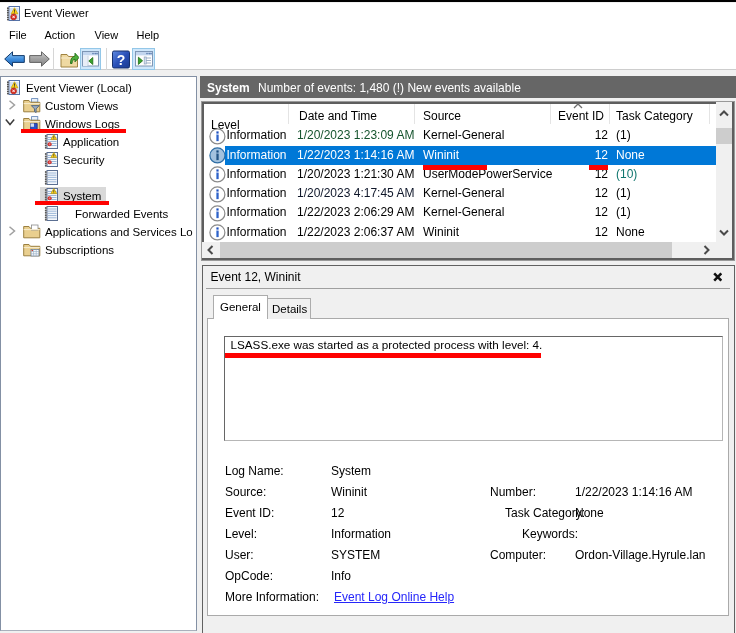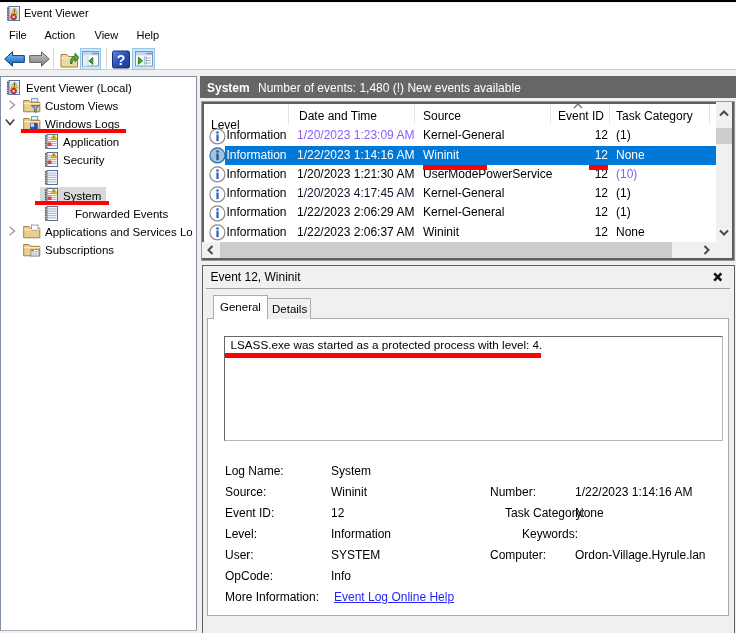--- a/index.html
+++ b/index.html
@@ -334,21 +334,21 @@
   <div class="txt" style="left:616px;top:109.5px;">Task Category</div>
 
   <div id="rows">
       <svg class="abs" style="left:208.5px;top:127.7px;" width="17" height="17" viewBox="0 0 17 17">
     <circle cx="8.4" cy="8.4" r="7.5" fill="#fff" stroke="#8a8a8a" stroke-width="1.2"></circle>
     <rect x="7.4" y="3.4" width="2.2" height="2.2" fill="#1d50c0"></rect>
     <rect x="7.4" y="6.6" width="2.2" height="6.5" fill="#1d50c0"></rect>
     <rect x="7.4" y="6.6" width="0.8" height="6.5" fill="#7aa8e8"></rect>
   </svg>
       <div class="txt" style="left:226.5px;top:129.2px;color:#000;">Information</div>
-      <div class="txt" style="left:297px;top:129.2px;color:#8b5cf6;">1/20/2023 1:23:09 AM</div>
+      <div class="txt" style="left:297px;top:129.2px;color:#14532d;">1/20/2023 1:23:09 AM</div>
       <div class="txt" style="left:423px;top:129.2px;color:#000;">Kernel-General</div>
       <div class="txt" style="left:589px;top:129.2px;width:19px;text-align:right;color:#000;">12</div>
       <div class="txt" style="left:616px;top:129.2px;color:#000;">(1)</div>
       <div class="abs" style="left:224.5px;top:145.9px;width:491.5px;height:19.3px;background:#0078d7;"></div>
       <svg class="abs" style="left:208.5px;top:147px;" width="17" height="17" viewBox="0 0 17 17">
     <circle cx="8.4" cy="8.4" r="7.5" fill="#a3c2de" stroke="#2e6da4" stroke-width="1.2"></circle>
     <rect x="7.4" y="3.4" width="2.2" height="2.2" fill="#174a7c"></rect>
     <rect x="7.4" y="6.6" width="2.2" height="6.5" fill="#174a7c"></rect>
     <rect x="7.4" y="6.6" width="0.8" height="6.5" fill="#5a81a8"></rect>
   </svg>
@@ -360,21 +360,21 @@
       <svg class="abs" style="left:208.5px;top:166.29999999999998px;" width="17" height="17" viewBox="0 0 17 17">
     <circle cx="8.4" cy="8.4" r="7.5" fill="#fff" stroke="#8a8a8a" stroke-width="1.2"></circle>
     <rect x="7.4" y="3.4" width="2.2" height="2.2" fill="#1d50c0"></rect>
     <rect x="7.4" y="6.6" width="2.2" height="6.5" fill="#1d50c0"></rect>
     <rect x="7.4" y="6.6" width="0.8" height="6.5" fill="#7aa8e8"></rect>
   </svg>
       <div class="txt" style="left:226.5px;top:167.79999999999998px;color:#000;">Information</div>
       <div class="txt" style="left:297px;top:167.79999999999998px;color:#000;">1/20/2023 1:21:30 AM</div>
       <div class="txt" style="left:423px;top:167.79999999999998px;color:#000;">UserModePowerService</div>
       <div class="txt" style="left:589px;top:167.79999999999998px;width:19px;text-align:right;color:#000;">12</div>
-      <div class="txt" style="left:616px;top:167.79999999999998px;color:#8b5cf6;">(10)</div>
+      <div class="txt" style="left:616px;top:167.79999999999998px;color:#0f766e;">(10)</div>
       <svg class="abs" style="left:208.5px;top:185.6px;" width="17" height="17" viewBox="0 0 17 17">
     <circle cx="8.4" cy="8.4" r="7.5" fill="#fff" stroke="#8a8a8a" stroke-width="1.2"></circle>
     <rect x="7.4" y="3.4" width="2.2" height="2.2" fill="#1d50c0"></rect>
     <rect x="7.4" y="6.6" width="2.2" height="6.5" fill="#1d50c0"></rect>
     <rect x="7.4" y="6.6" width="0.8" height="6.5" fill="#7aa8e8"></rect>
   </svg>
       <div class="txt" style="left:226.5px;top:187.1px;color:#000;">Information</div>
       <div class="txt" style="left:297px;top:187.1px;color:#0f172a;">1/20/2023 4:17:45 AM</div>
       <div class="txt" style="left:423px;top:187.1px;color:#000;">Kernel-General</div>
       <div class="txt" style="left:589px;top:187.1px;width:19px;text-align:right;color:#000;">12</div>

